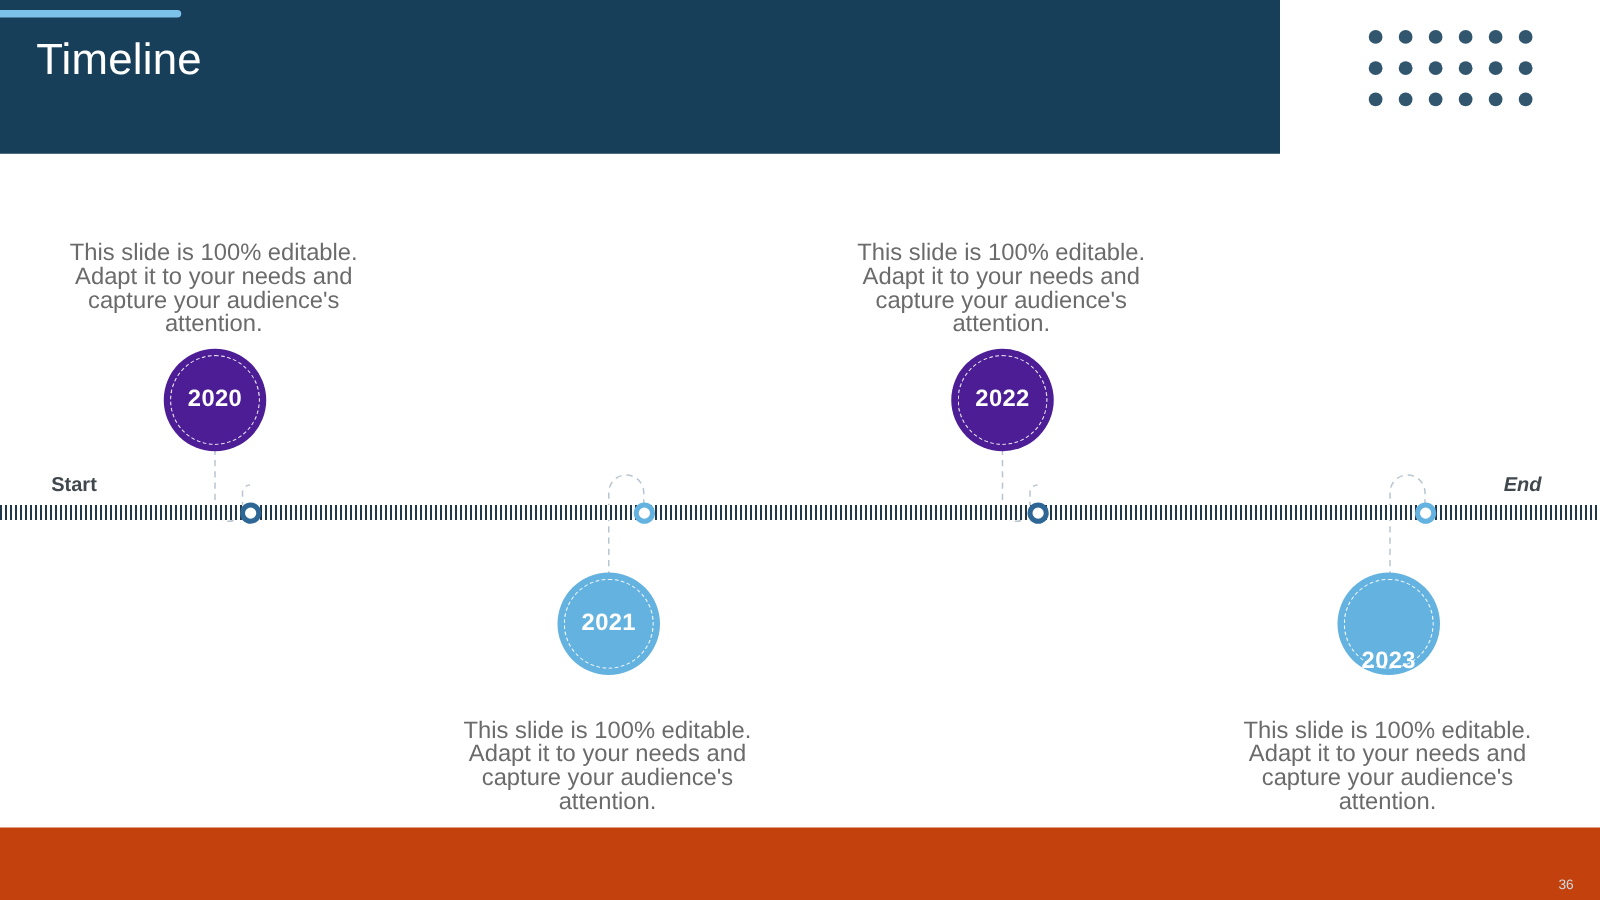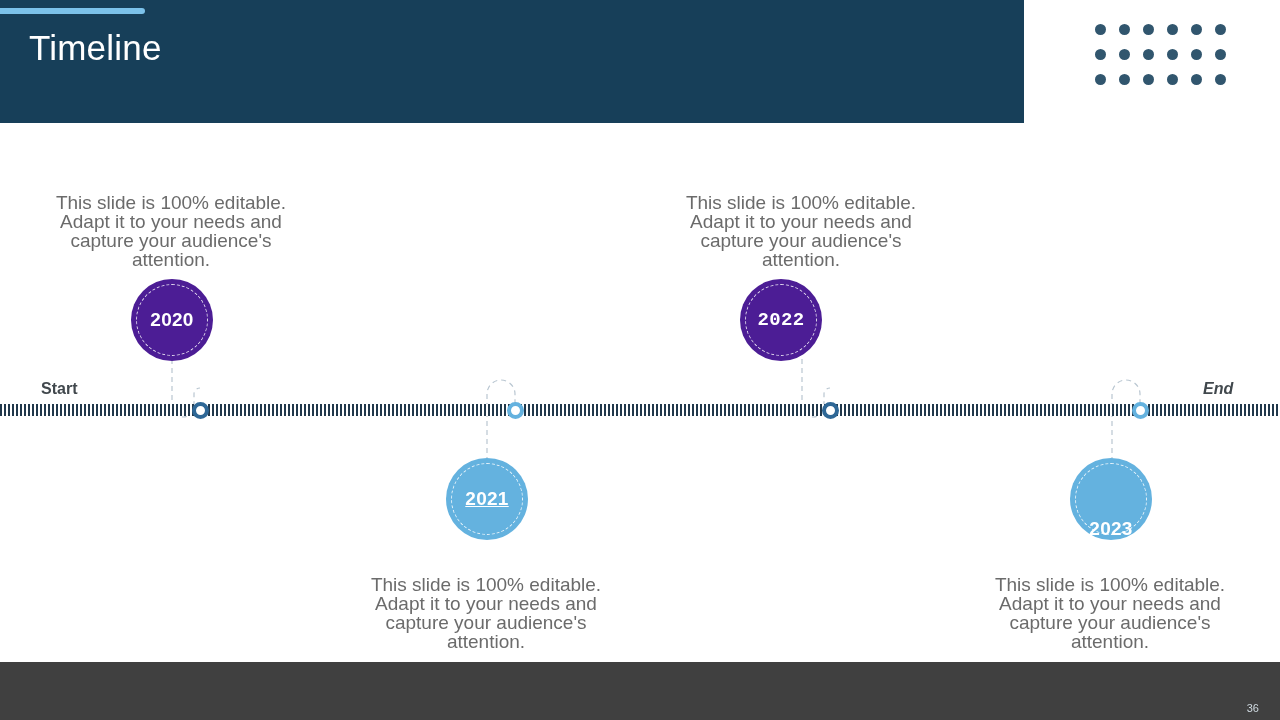--- a/index.html
+++ b/index.html
@@ -55,21 +55,21 @@
     border-radius: 50%;
     background: #31566e;
   }
 
   
   .footer {
     position: absolute;
     left: 0; top: 662px;
     width: 1280px;
     height: 58px;
-    background: #404040;
+    background: #c2410c;
   }
   .page-number {
     position: absolute;
     right: 21px;
     top: 40px;
     font-size: 11px;
     color: #cfd9e0;
   }
 
   
@@ -210,29 +210,29 @@
   <div class="milestone">
     <div class="desc" style="left:41px; top:193px;">This slide is 100% editable. Adapt it to your needs and capture your audience's attention.</div>
     <div class="circle dark" style="left:131px; top:279px;">
       <span class="year">2020</span>
     </div>
     <div class="ring dark" style="left:192px; top:402px;"></div>
   </div>
 
   <div class="milestone">
     <div class="ring light" style="left:507px; top:402px;"></div>
-    <div class="circle light" style="left:446px; top:458px;text-decoration:underline;">
+    <div class="circle light" style="left:446px; top:458px;">
       <span class="year">2021</span>
     </div>
     <div class="desc" style="left:356px; top:575px;">This slide is 100% editable. Adapt it to your needs and capture your audience's attention.</div>
   </div>
 
   <div class="milestone">
     <div class="desc" style="left:671px; top:193px;">This slide is 100% editable. Adapt it to your needs and capture your audience's attention.</div>
-    <div class="circle dark" style="left:740px; top:279px;font-family:Liberation Mono, monospace;">
+    <div class="circle dark" style="left:761px; top:279px;">
       <span class="year">2022</span>
     </div>
     <div class="ring dark" style="left:822px; top:402px;"></div>
   </div>
 
   <div class="milestone">
     <div class="ring light" style="left:1132px; top:402px;"></div>
     <div class="circle light" style="left:1070px; top:458px;align-items:flex-end;">
       <span class="year">2023</span>
     </div>

